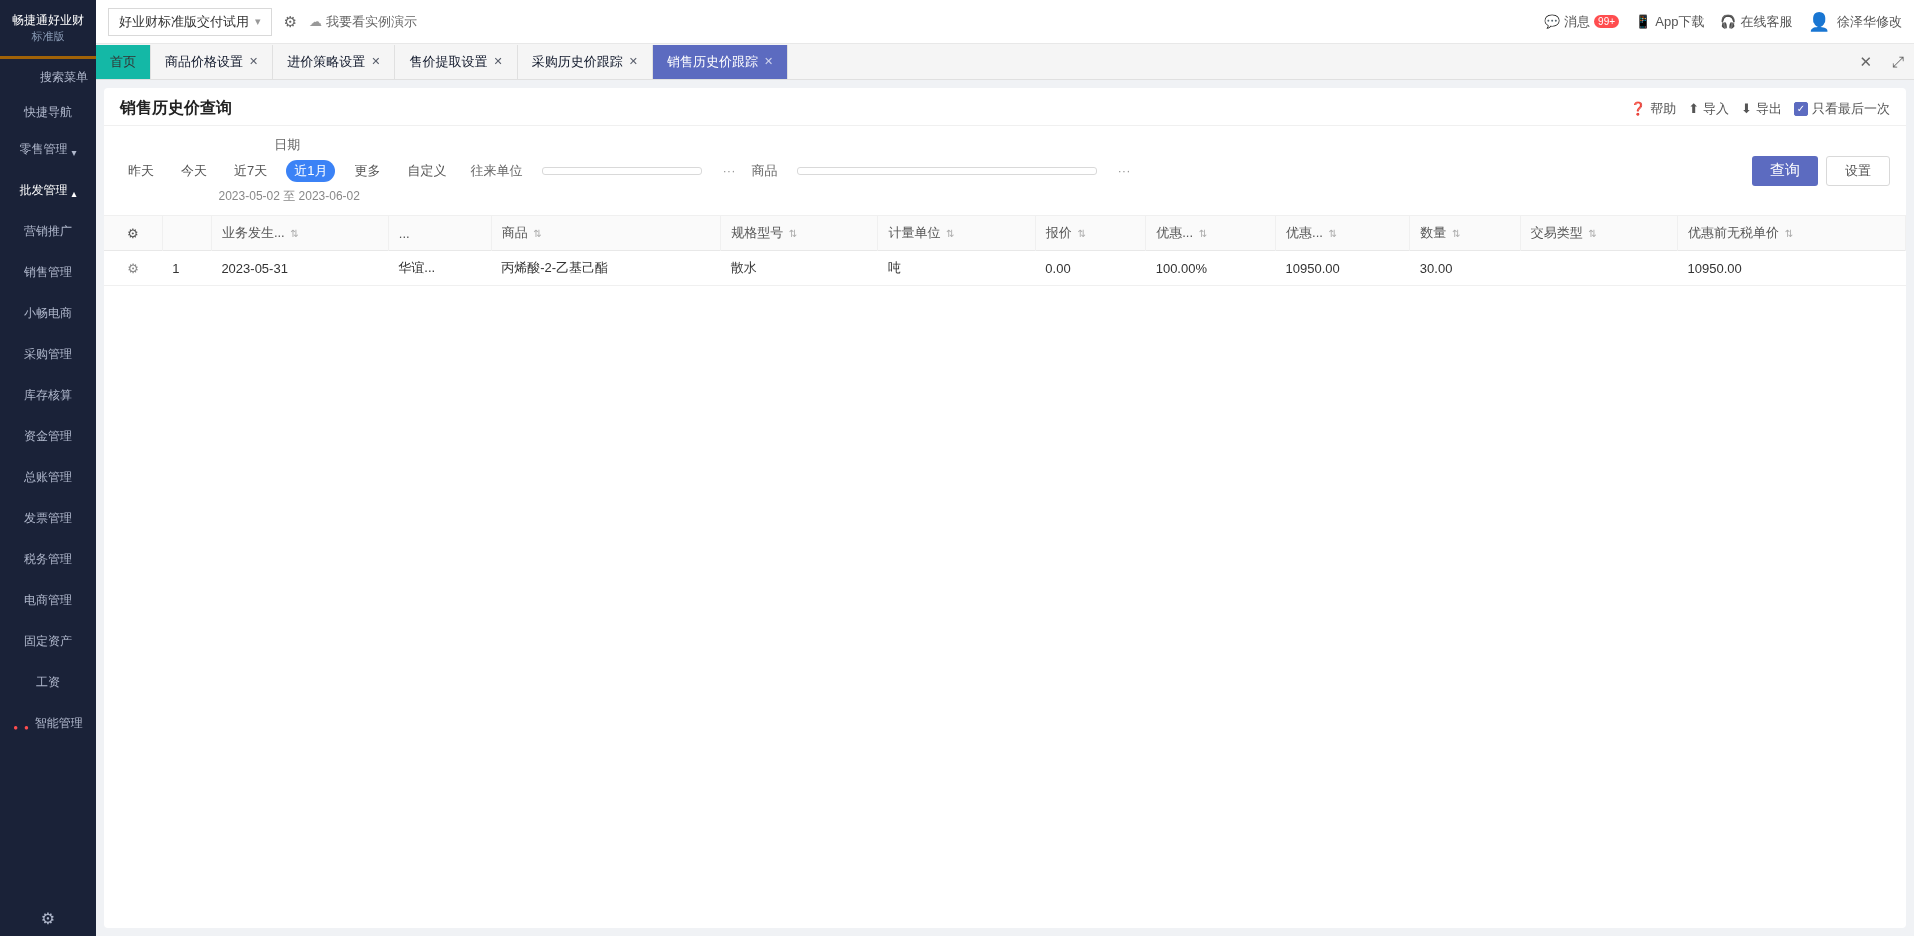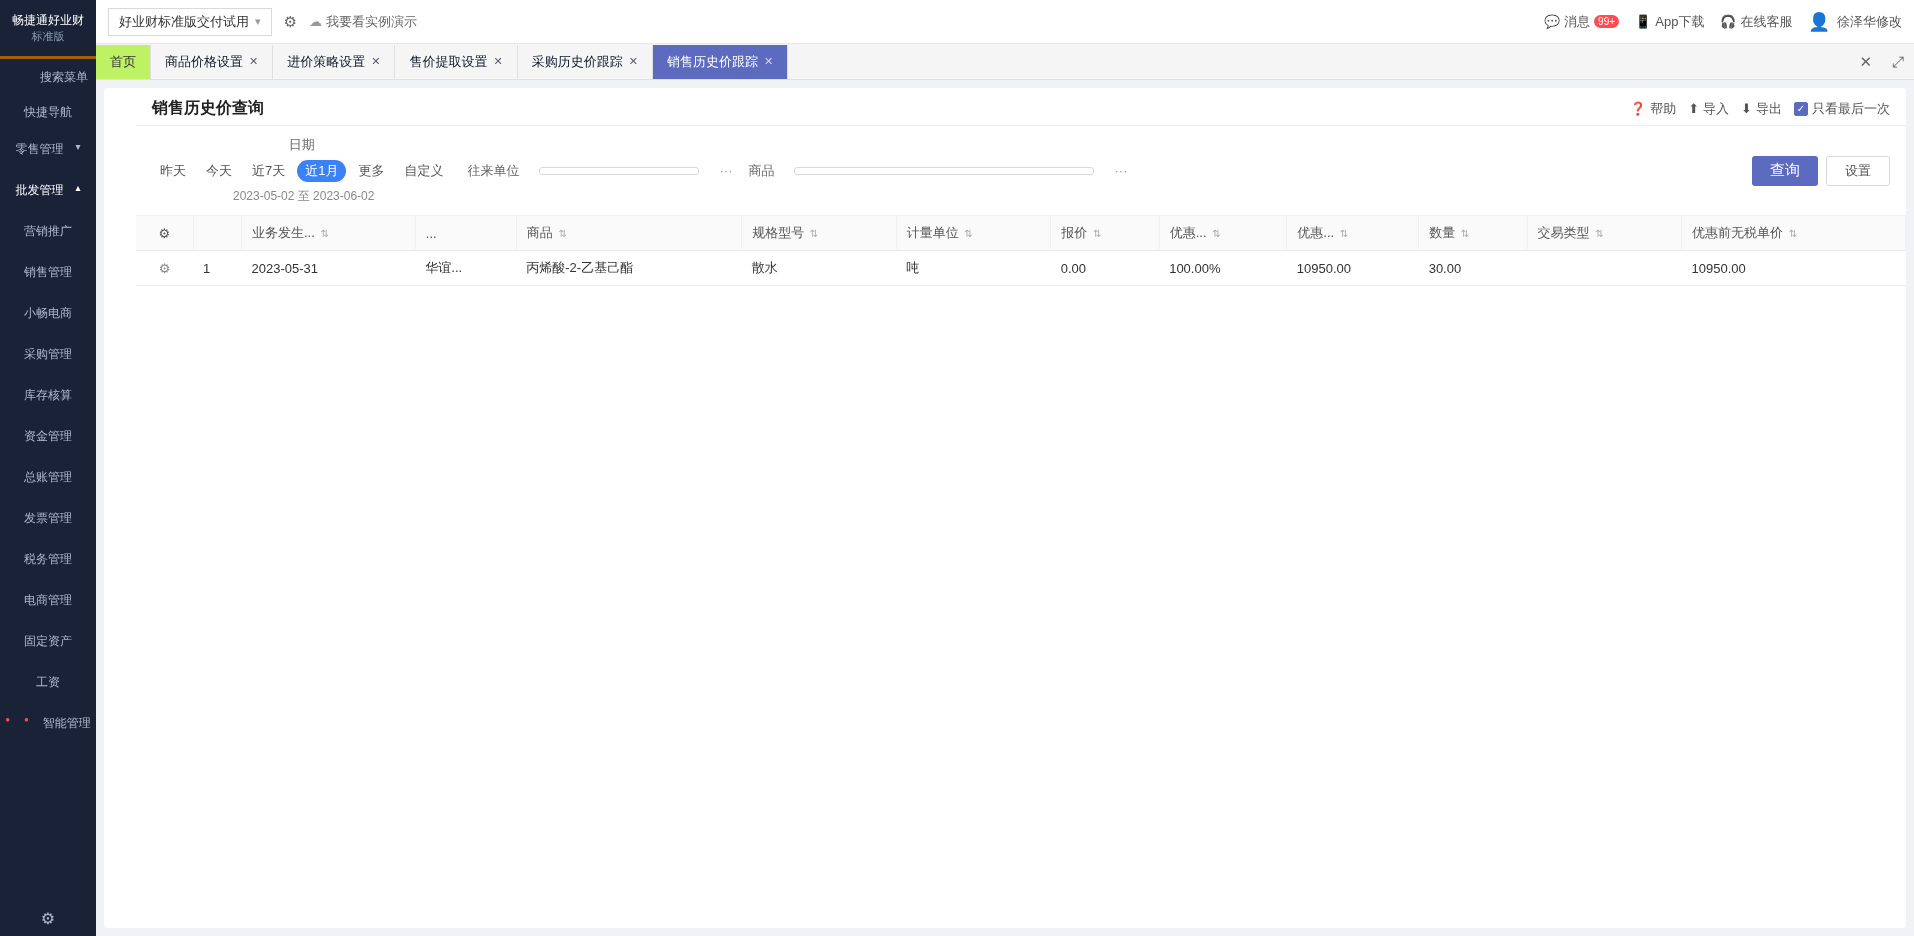--- a/index.html
+++ b/index.html
@@ -5,21 +5,21 @@
     * { margin: 0; padding: 0; box-sizing: border-box; }
     body { font-family: 'Microsoft YaHei', Arial, sans-serif; font-size: 13px; color: #333; background: #f0f2f5; display: flex; height: 936px; overflow: hidden; }
 
     
     .sidebar { width: 96px; background: #1a2238; color: #b0b8cc; display: flex; flex-direction: column; height: 100%; flex-shrink: 0; }
     .sidebar-logo { padding: 12px 8px; text-align: center; border-bottom: 3px solid #a16207; }
     .sidebar-logo .logo-text { color: #fff; font-size: 12px; line-height: 1.4; }
     .sidebar-logo .logo-sub { color: #8a9bb5; font-size: 11px; }
     .sidebar-search { padding: 10px 8px; text-align: right; color: #b0b8cc; cursor: pointer; font-size: 12px; }
     .sidebar-nav { padding: 8px 8px; text-align: center; color: #b0b8cc; cursor: pointer; font-size: 12px; }
-    .sidebar-item { padding: 12px 4px; text-align: center; color: #b0b8cc; cursor: pointer; font-size: 12px; display: flex; align-items: flex-start; justify-content: center; gap: 12px; }
+    .sidebar-item { padding: 12px 4px; text-align: center; color: #b0b8cc; cursor: pointer; font-size: 12px; display: flex; align-items: flex-end; justify-content: center; gap: 4px; }
     .sidebar-item.active { color: #fff; }
     .sidebar-item .arrow { font-size: 10px; }
     .sidebar-item.has-dot::before { content: '●'; color: #ff4d4f; font-size: 8px; margin-right: 2px; }
     .sidebar-bottom { margin-top: auto; padding: 8px; text-align: center; }
     .sidebar-gear { color: #b0b8cc; cursor: pointer; font-size: 16px; }
 
     
     .main { flex: 1; display: flex; flex-direction: column; height: 100%; overflow: hidden; }
 
     
@@ -32,41 +32,41 @@
     .topbar-right { margin-left: auto; display: flex; align-items: center; gap: 16px; }
     .topbar-action { display: flex; align-items: center; gap: 4px; color: #555; cursor: pointer; font-size: 13px; }
     .badge { background: #ff4d4f; color: #fff; font-size: 10px; border-radius: 10px; padding: 1px 4px; min-width: 18px; text-align: center; }
     .user-info { display: flex; align-items: center; gap: 6px; color: #555; cursor: pointer; }
     .avatar-icon { font-size: 18px; color: #999; }
 
     
     .tabbar { background: #f5f5f5; border-bottom: 1px solid #e0e0e0; display: flex; align-items: center; padding: 0; min-height: 36px; }
     .tab { display: flex; align-items: center; gap: 4px; padding: 8px 14px; font-size: 13px; color: #0f172a; cursor: pointer; border-right: 1px solid #e0e0e0; white-space: nowrap; background: #f5f5f5; }
     .tab.active { background: #5c6bc0; color: #fff; }
-    .tab.home { background: #bef264; color: #333; }
+    .tab.home { background: #14b8a6; color: #333; }
     .tab-close { font-size: 11px; margin-left: 2px; opacity: 0.7; }
     .tabbar-actions { margin-left: auto; display: flex; align-items: center; }
     .tabbar-btn { padding: 6px 10px; color: #666; cursor: pointer; font-size: 15px; }
 
     
-    .page { flex: 1; background: #fff; margin: 8px; border-radius: 4px; display: flex; flex-direction: column; overflow: hidden; padding-left: 32px; }
+    .page { flex: 1; background: #fff; margin: 8px; border-radius: 4px; display: flex; flex-direction: column; overflow: hidden; }
 
     
     .page-header { display: flex; align-items: center; justify-content: space-between; padding: 10px 16px 6px 16px; border-bottom: 1px solid #f0f0f0; }
     .page-title { font-size: 16px; font-weight: 600; color: #222; }
     .page-actions { display: flex; align-items: center; gap: 12px; }
     .page-action-btn { display: flex; align-items: center; gap: 4px; color: #555; cursor: pointer; font-size: 13px; }
     .only-last-checkbox { display: flex; align-items: center; gap: 4px; color: #555; font-size: 13px; cursor: pointer; }
     .checkbox-box { width: 14px; height: 14px; border: 1px solid #5c6bc0; background: #5c6bc0; border-radius: 2px; display: flex; align-items: center; justify-content: center; color: #fff; font-size: 10px; }
 
     
     .filter-bar { padding: 10px 16px; display: flex; align-items: center; gap: 16px; border-bottom: 1px solid #f0f0f0; flex-wrap: wrap; }
     .filter-group { display: flex; align-items: center; gap: 6px; flex-direction: column; }
     .filter-label { color: #666; font-size: 13px; }
-    .date-options { display: flex; align-items: center; gap: 4px; }
+    .date-options { display: flex; align-items: center; gap: 11px; }
     .date-option { padding: 2px 8px; border-radius: 3px; cursor: pointer; font-size: 13px; color: #555; }
     .date-option.active { background: #3b82f6; color: #fff; border-radius: 12px; }
     .date-range { font-size: 12px; color: #888; margin-left: 4px; }
     .filter-input { display: flex; align-items: center; gap: 20px; }
     .filter-input-label { color: #666; font-size: 13px; }
     .filter-input-box { border: 1px solid #d9d9d9; border-radius: 3px; padding: 3px 8px; min-width: 160px; font-size: 13px; color: #333; cursor: text; }
     .filter-dots { color: #999; cursor: pointer; font-size: 13px; }
     .filter-actions { display: flex; gap: 8px; margin-left: auto; }
     .btn-primary { background: #5c6bc0; color: #fff; border: none; border-radius: 3px; padding: 5px 18px; font-size: 15px; cursor: pointer; }
     .btn-secondary { background: #fff; color: #555; border: 1px solid #d9d9d9; border-radius: 3px; padding: 5px 18px; font-size: 13px; cursor: pointer; }

